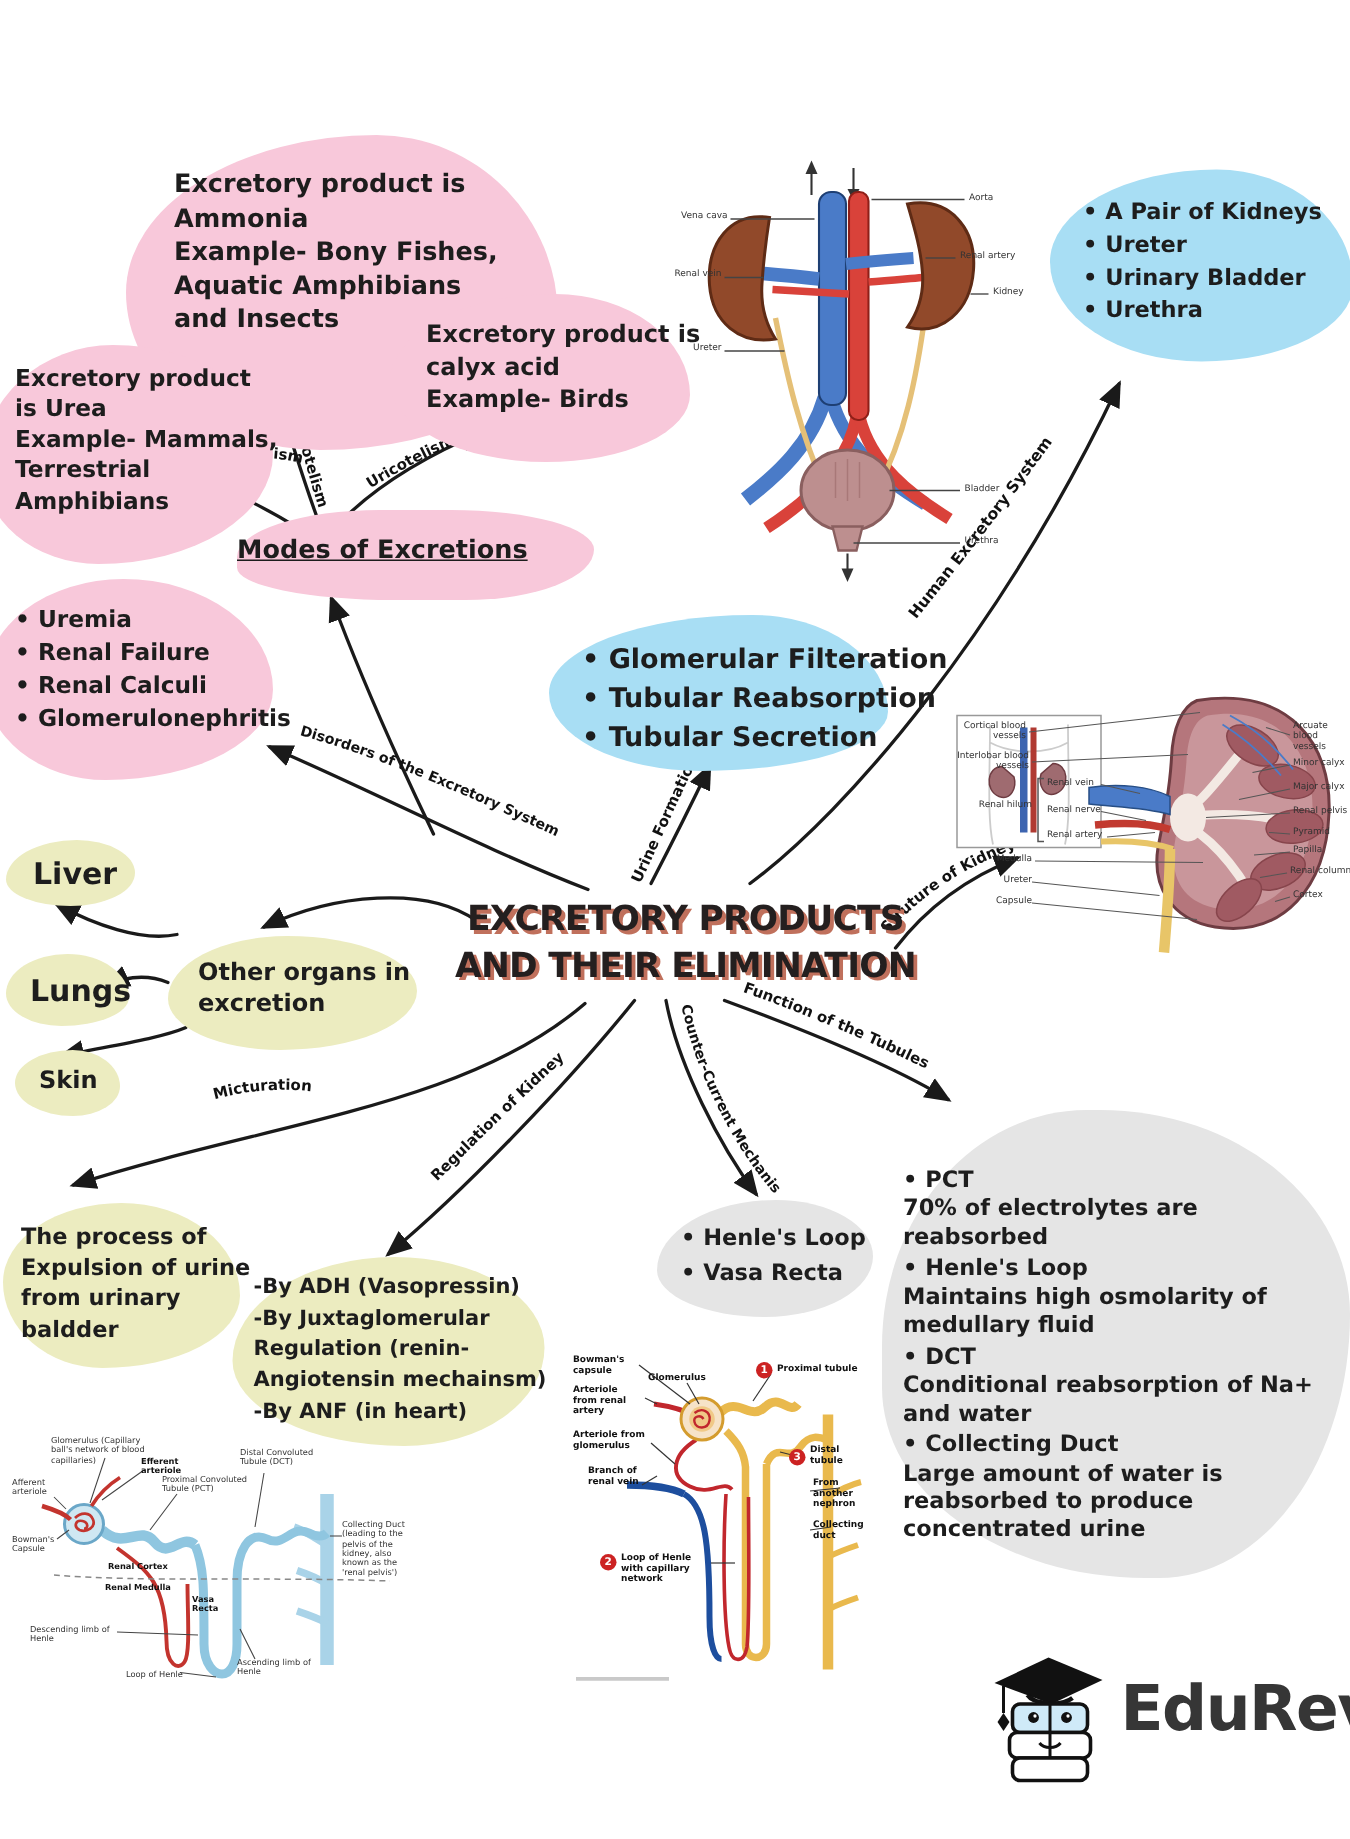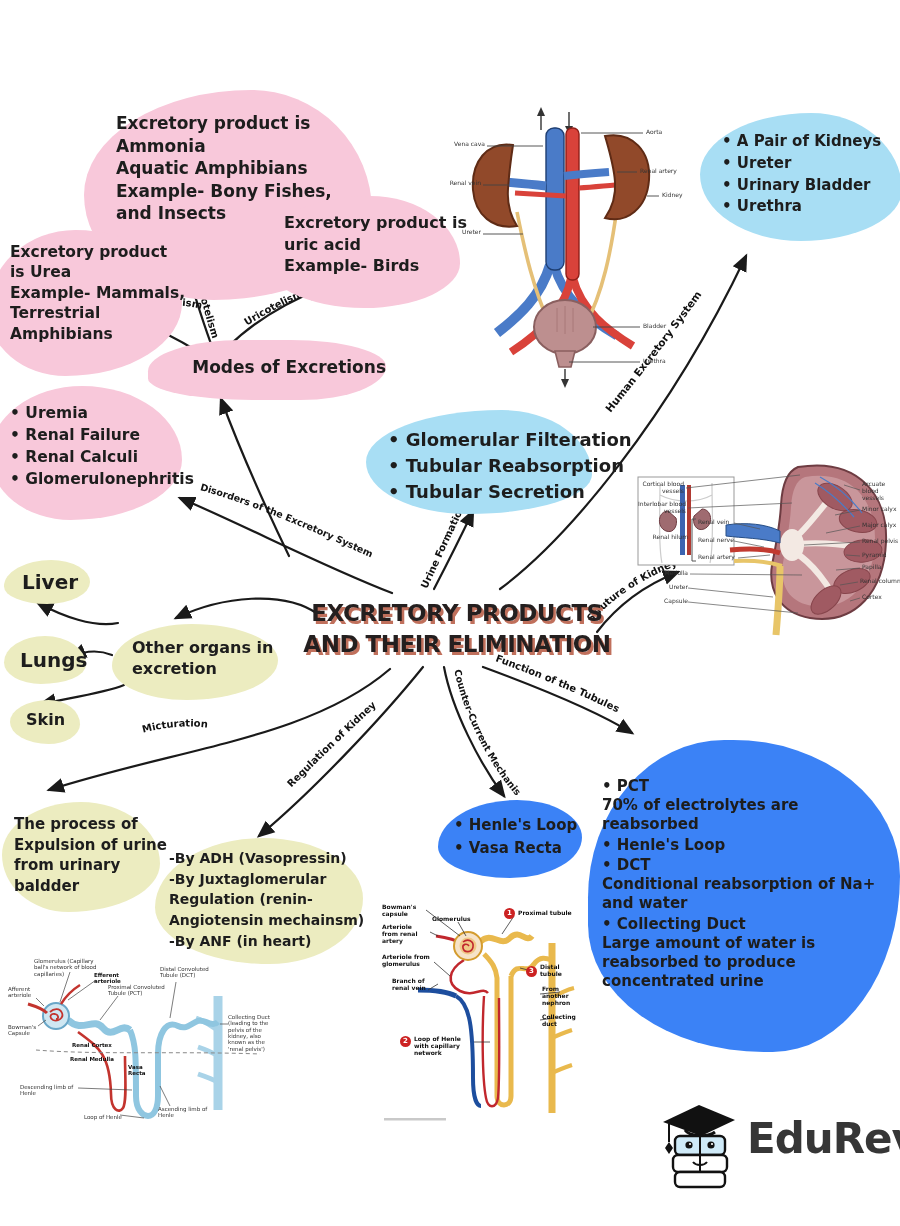--- a/index.html
+++ b/index.html
@@ -4,21 +4,21 @@
 <style>
   html,body{margin:0;padding:0;background:#fff;}
   .canvas{position:relative;width:900px;height:1226px;background:#fff;overflow:hidden;
           font-family:"DejaVu Sans",sans-serif;}
   svg{display:block;}
   .layer{position:absolute;left:0;top:0;pointer-events:none;}
   .blob{position:absolute;box-sizing:border-box;font-weight:bold;color:#1d1d1d;}
   .pink{background:#f8c8da;}
   .blue{background:#a8def4;}
   .yellow{background:#ececc0;}
-  .green{background:#3b82f6;}
+  .green{background:#e5e5e5;}
   .blob .ln{white-space:nowrap;}
   .blist div{white-space:nowrap;}
   .blist div::before{content:"•  ";}
   .title{position:absolute;left:292px;top:598px;width:330px;text-align:center;
          font-weight:bold;font-size:23px;letter-spacing:-0.5px;color:#241f1f;
          text-shadow:2.5px 2.5px 0 #c0705c;line-height:1.35;}
   .diagram{position:absolute;}
   .dlab{position:absolute;font-size:6px;line-height:1.15;color:#333;}
   .dlab.b{color:#111;font-weight:bold;}
   .stepnum{position:absolute;width:11px;height:11px;border-radius:50%;background:#cc2222;
@@ -87,40 +87,40 @@
   </svg>
 
   <div class="title">
     <div>EXCRETORY PRODUCTS</div>
     <div>AND THEIR ELIMINATION</div>
   </div>
 
   <div class="blob pink" style="left:84px;top:90px;width:288px;height:210px;border-radius:58% 42% 55% 45%/50% 58% 42% 50%;padding:22px 0 0 32px;font-size:17px;line-height:1.33;">
     <div class="ln">Excretory product is</div>
     <div class="ln">Ammonia</div>
+    <div class="ln">Example- Bony Fishes,</div>
     <div class="ln">Aquatic Amphibians</div>
-    <div class="ln">Example- Bony Fishes,</div>
     <div class="ln">and Insects</div>
   </div>
 
   <div class="blob pink" style="left:-12px;top:230px;width:194px;height:146px;border-radius:45% 55% 60% 40%/55% 50% 50% 45%;padding:12px 0 0 22px;font-size:15.5px;line-height:1.32;">
     <div class="ln">Excretory product</div>
     <div class="ln">is Urea</div>
     <div class="ln">Example- Mammals,</div>
     <div class="ln">Terrestrial</div>
     <div class="ln">Amphibians</div>
   </div>
 
   <div class="blob pink" style="left:260px;top:196px;width:200px;height:112px;border-radius:55% 45% 48% 52%/52% 60% 40% 48%;padding:16px 0 0 24px;font-size:16px;line-height:1.35;">
     <div class="ln">Excretory product is</div>
-    <div class="ln">uric acid</div>
+    <div class="ln">calyx acid</div>
     <div class="ln">Example- Birds</div>
   </div>
 
-  <div class="blob pink" style="left:148px;top:340px;width:238px;height:60px;border-radius:50% 50% 45% 55%/65% 55% 70% 45%;padding:17px 0 0 0;font-size:17px;text-align:right;">
+  <div class="blob pink" style="left:158px;top:340px;width:238px;height:60px;border-radius:50% 50% 45% 55%/65% 55% 70% 45%;padding:17px 0 0 0;font-size:17px;text-align:left;text-decoration:underline;">
     <div class="ln">Modes of Excretions</div>
   </div>
 
   <div class="blob pink blist" style="left:-10px;top:386px;width:192px;height:134px;border-radius:48% 52% 58% 42%/52% 55% 45% 48%;padding:16px 0 0 20px;font-size:15.5px;line-height:1.42;">
     <div>Uremia</div>
     <div>Renal Failure</div>
     <div>Renal Calculi</div>
     <div>Glomerulonephritis</div>
   </div>
 
@@ -169,20 +169,21 @@
     <div>Vasa Recta</div>
   </div>
 
   <div class="blob green" style="left:588px;top:740px;width:312px;height:312px;border-radius:45% 55% 42% 58%/52% 45% 58% 42%;padding:36px 8px 0 14px;font-size:15px;line-height:1.35;">
     <div class="tf-item">
       <div class="tf-head">PCT</div>
       <div class="tf-desc">70% of electrolytes are reabsorbed</div>
     </div>
     <div class="tf-item">
       <div class="tf-head">Henle's Loop</div>
+      <div class="tf-desc">Maintains high osmolarity of medullary fluid</div>
     </div>
     <div class="tf-item">
       <div class="tf-head">DCT</div>
       <div class="tf-desc">Conditional reabsorption of Na+ and water</div>
     </div>
     <div class="tf-item">
       <div class="tf-head">Collecting Duct</div>
       <div class="tf-desc">Large amount of water is reabsorbed to produce concentrated urine</div>
     </div>
   </div>

